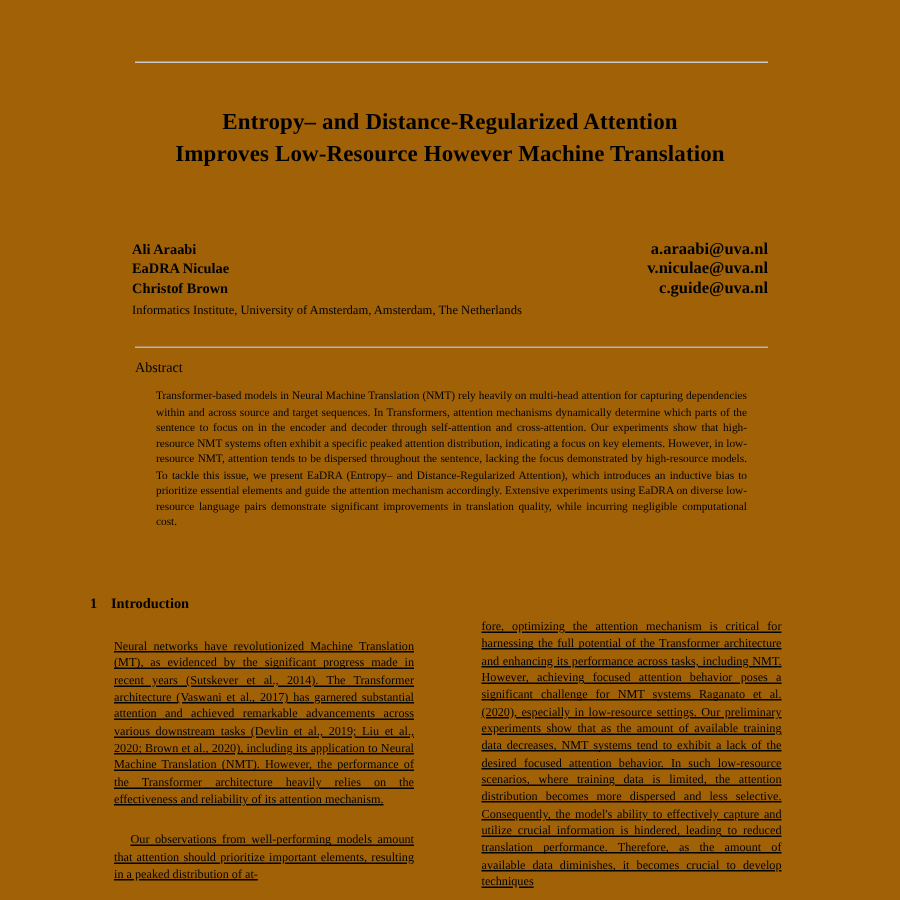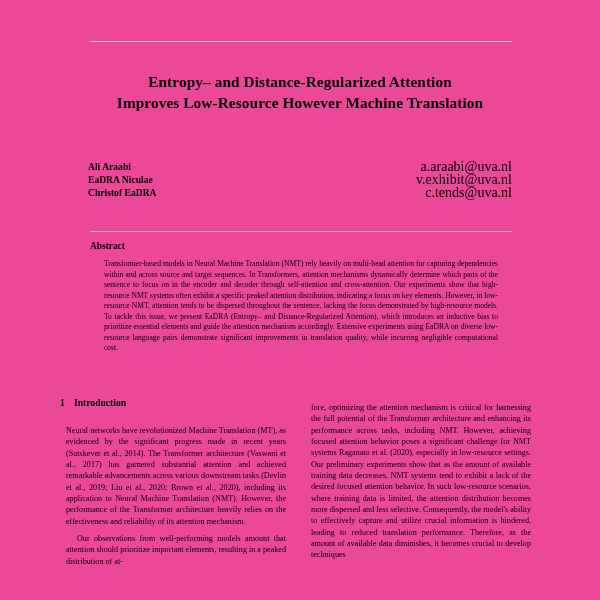--- a/index.html
+++ b/index.html
@@ -15,21 +15,21 @@
     color: #000000;
     position: relative;
   }
 
   .page {
     position: absolute;
     left: 0;
     top: 0;
     width: 600px;
     height: 600px;
-    background: #ec4899;
+    background: #a16207;
   }
 
   
   .top-rule {
     position: absolute;
     left: 90px;
     top: 41px;
     width: 422px;
     height: 1px;
     background: #c8c8c8;
@@ -62,42 +62,43 @@
     justify-content: space-between;
     align-items: flex-end;
     line-height: 13.2px;
     height: 13.2px;
   }
   .author-name {
     font-weight: bold;
     font-size: 9.6px;
   }
   .author-email {
-    font-size: 14px;
+    font-size: 11px;
+    font-weight: bold;
   }
   .affiliation {
     font-size: 8.4px;
     line-height: 12px;
     margin-top: 1.5px;
   }
 
   
   .abstract-rule {
     position: absolute;
     left: 90px;
     top: 231px;
     width: 422px;
     height: 1px;
     background: #b4b4b4;
   }
   .abstract-head {
     position: absolute;
     left: 90px;
     top: 241px;
-    font-weight: bold;
+    font-weight: normal;
     font-size: 9.4px;
   }
   .abstract-body {
     position: absolute;
     left: 104px;
     top: 259px;
     width: 394px;
     font-size: 7.55px;
     line-height: 10.55px;
     text-align: justify;
@@ -133,22 +134,23 @@
   .section-num {
     display: inline-block;
     min-width: 14px;
   }
 
   .body-par {
     font-size: 8.15px;
     line-height: 11.35px;
     text-align: justify;
     text-justify: inter-word;
-    margin: 6px;
+    margin: 16px;
     hyphens: manual;
+    text-decoration: underline;
   }
   .body-par + .body-par { text-indent: 11px; }
   .col-right .body-par { text-indent: 0; }
 </style>
 </head>
 <body>
 
 <div class="page">
 
   <div class="top-rule"></div>
@@ -158,26 +160,27 @@
     <div class="title-line">Improves Low-Resource However Machine Translation</div>
   </div>
 
   <div class="authors-block">
     <div class="author-row">
       <span class="author-name">Ali Araabi</span>
       <span class="author-email">a.araabi@uva.nl</span>
     </div>
     <div class="author-row">
       <span class="author-name">EaDRA Niculae</span>
-      <span class="author-email">v.exhibit@uva.nl</span>
+      <span class="author-email">v.niculae@uva.nl</span>
     </div>
     <div class="author-row">
-      <span class="author-name">Christof EaDRA</span>
-      <span class="author-email">c.tends@uva.nl</span>
-    </div>
+      <span class="author-name">Christof Brown</span>
+      <span class="author-email">c.guide@uva.nl</span>
+    </div>
+    <div class="affiliation">Informatics Institute, University of Amsterdam, Amsterdam, The Netherlands</div>
   </div>
 
   <div class="abstract-rule"></div>
   <div class="abstract-head">Abstract</div>
   <div class="abstract-body">Transformer-based models in Neural Machine Translation (NMT) rely heavily on multi-head attention for capturing dependencies within and across source and target sequences. In Transformers, attention mechanisms dynamically determine which parts of the sentence to focus on in the encoder and decoder through self-attention and cross-attention. Our experiments show that high-resource NMT systems often exhibit a specific peaked attention distribution, indicating a focus on key elements. However, in low-resource NMT, attention tends to be dispersed throughout the sentence, lacking the focus demonstrated by high-resource models. To tackle this issue, we present EaDRA (Entropy– and Distance-Regularized Attention), which introduces an inductive bias to prioritize essential elements and guide the attention mechanism accordingly. Extensive experiments using EaDRA on diverse low-resource language pairs demonstrate significant improvements in translation quality, while incurring negligible computational cost.</div>
 
   <div class="columns">
 
     <div class="col col-left">
       <div class="section-head">

